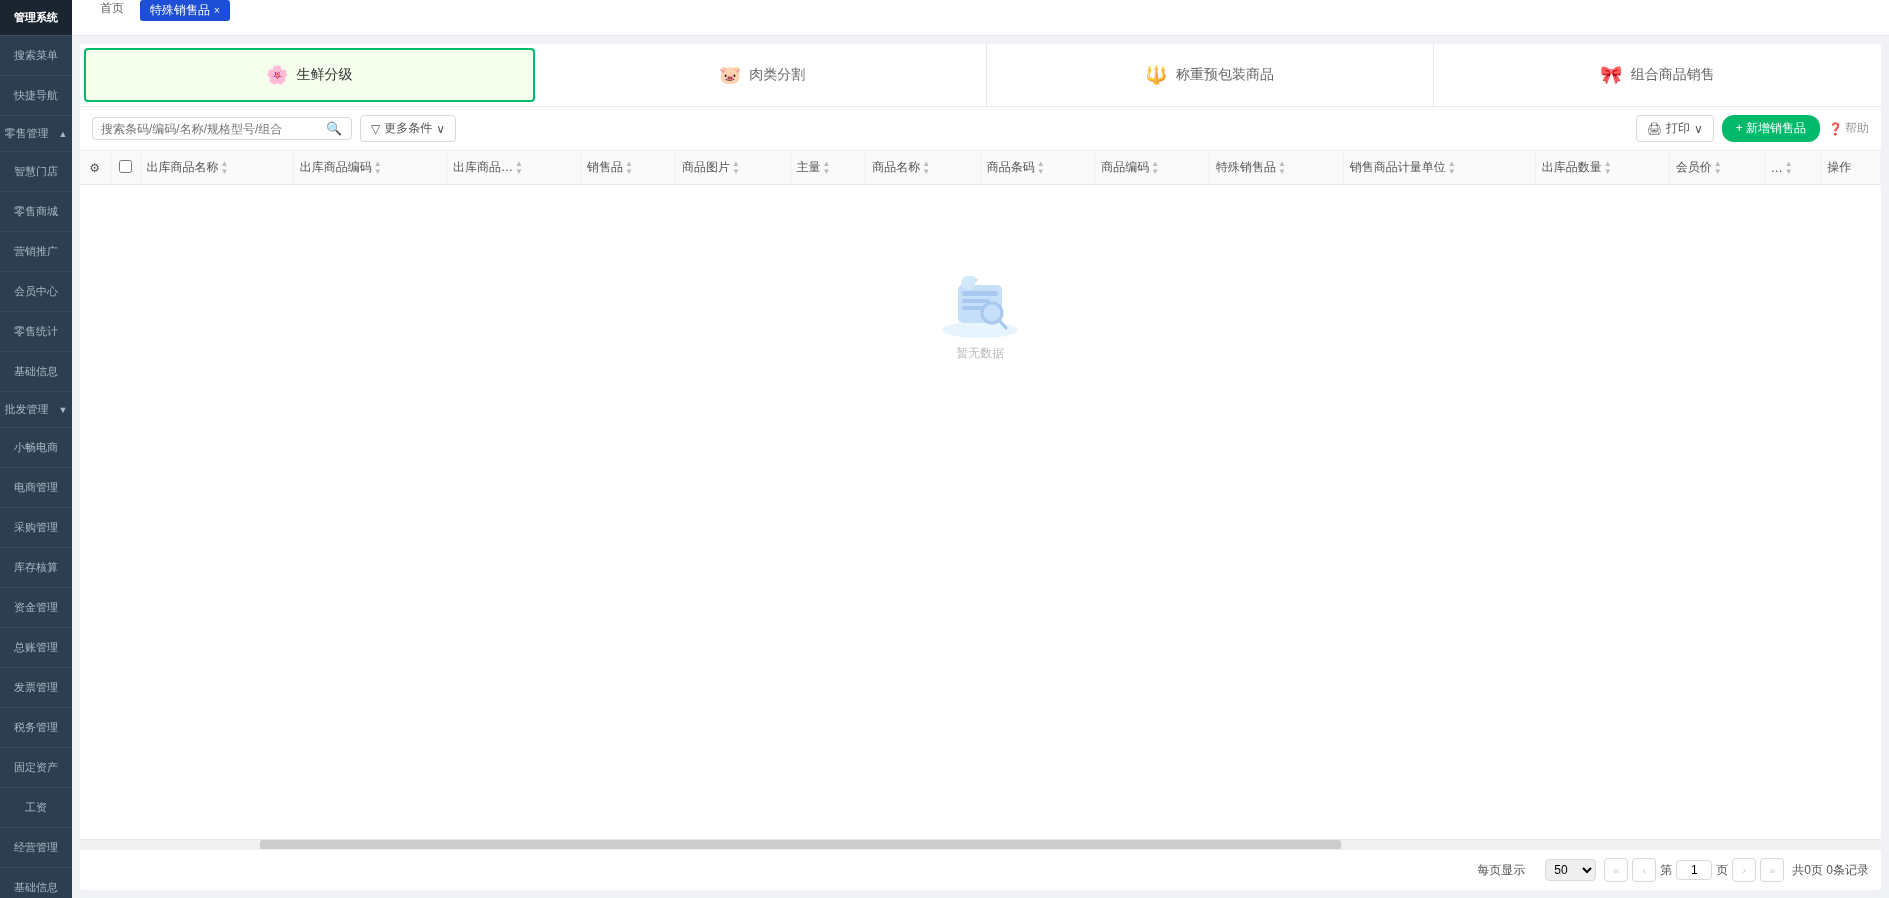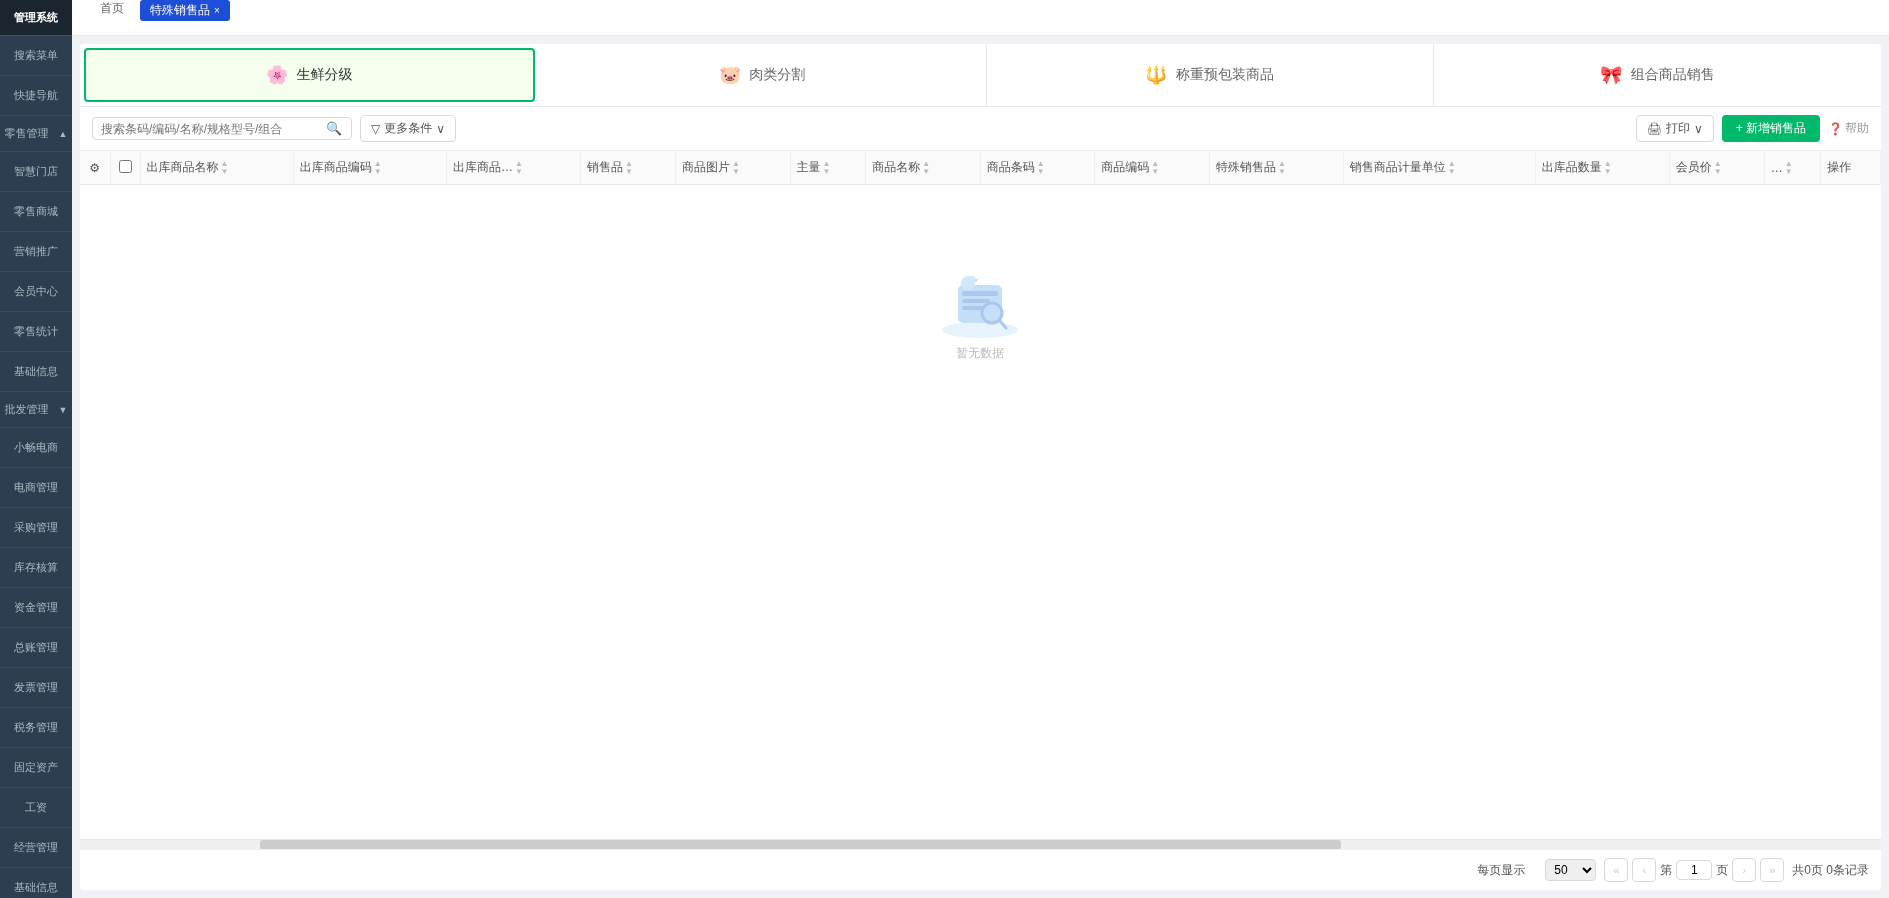--- a/index.html
+++ b/index.html
@@ -174,21 +174,21 @@
       border-radius: 4px;
       cursor: pointer;
       color: #555;
       font-size: 12px;
       background: #fff;
     }
     .add-btn {
       background: #00b96b;
       color: #fff;
       border: none;
-      border-radius: 4px;
+      border-radius: 12px;
       padding: 5px 14px;
       cursor: pointer;
       font-size: 12px;
       display: flex; align-items: center; gap: 4px;
     }
     .help-btn {
       color: #999;
       cursor: pointer;
       font-size: 12px;
       display: flex; align-items: center; gap: 2px;

